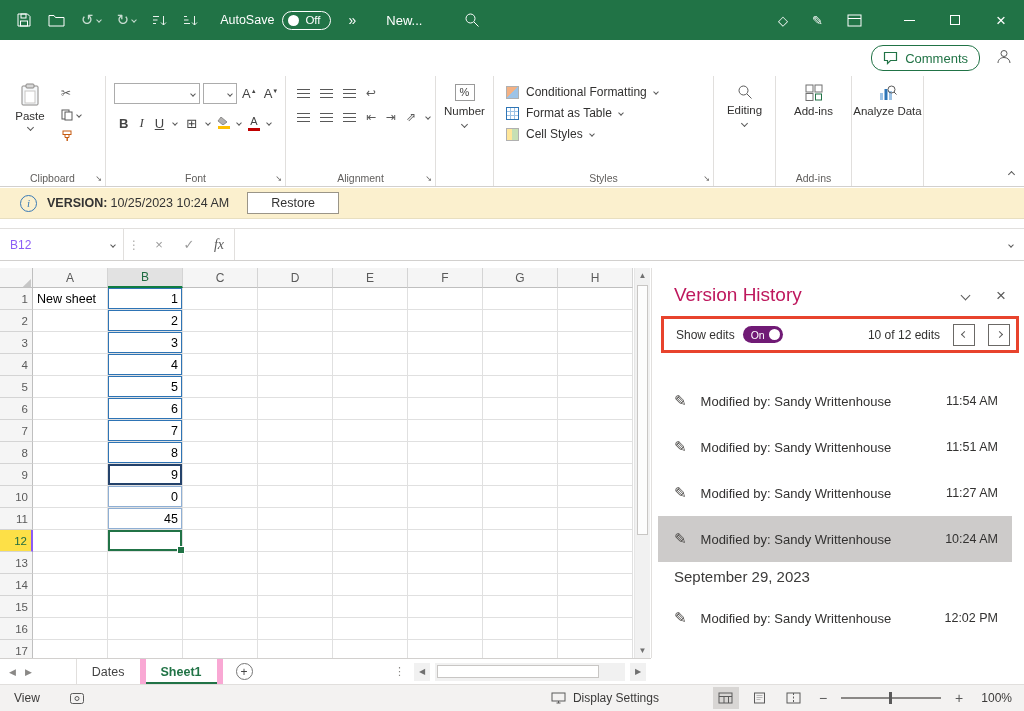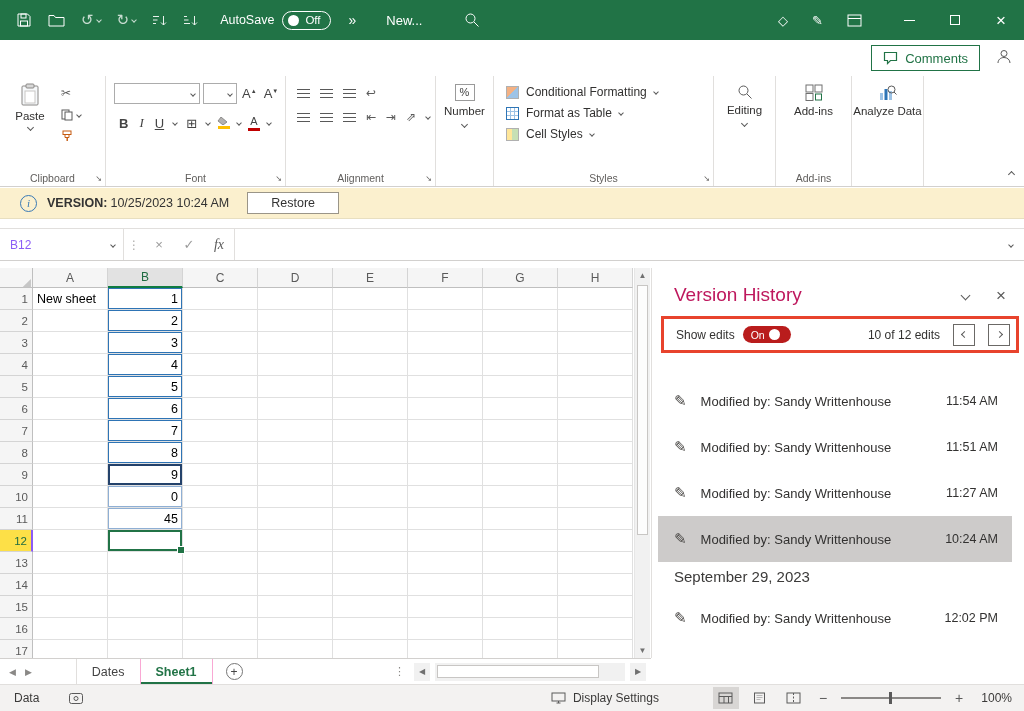--- a/index.html
+++ b/index.html
@@ -32,21 +32,21 @@
   .chev.up { transform:rotate(-135deg); }
   .chev.left { transform:rotate(135deg); }
   .chev.right { transform:rotate(-45deg); }
 
   
   .tab-row { position:absolute; top:40px; left:0; right:0; height:36px; background:#fff; display:flex; align-items:center; }
   .rtab-list { display:flex; align-items:center; height:100%; margin-left:14px; }
   .rtab { padding:0 13px; height:100%; display:flex; align-items:center; font-size:13px; color:#323130; position:relative; cursor:default; }
   .rtab.active { color:#217346; font-weight:bold; }
   .rtab.active::after { content:""; position:absolute; left:12px; right:12px; bottom:0; height:3px; background:#217346; }
-  .comments-btn { margin-left:auto; border:1px solid #217346; color:#217346; border-radius:0; height:26px; padding:0 11px; display:flex; align-items:center; gap:7px; font-size:13px; }
+  .comments-btn { margin-left:auto; border:1px solid #217346; color:#217346; border-radius:12px; height:26px; padding:0 11px; display:flex; align-items:center; gap:7px; font-size:13px; }
   .tab-person { margin:0 12px 0 16px; }
 
   
   .ribbon { position:absolute; top:76px; left:0; right:0; height:111px; background:#fff; border-bottom:1px solid #D2D0CE; display:flex; }
   .rgroup { position:relative; border-right:1px solid #E1DFDD; height:100%; }
   .grp-label { position:absolute; bottom:2px; left:0; right:0; text-align:center; font-size:10.5px; color:#605E5C; }
   .launcher { position:absolute; right:3px; bottom:3px; font-size:8px; color:#605E5C; line-height:1; }
   .g-clipboard { width:106px; } .g-font { width:180px; } .g-align { width:150px; }
   .g-number { width:58px; } .g-styles { width:220px; } .g-cells { width:50px; }
   .g-editing { width:62px; } .g-addins { width:76px; } .g-analyze { width:72px; }
@@ -119,37 +119,37 @@
 
   
   .panel { position:absolute; left:651px; top:268px; width:373px; height:390px; background:#fff; border-left:1px solid #E1DFDD; overflow:hidden; }
   .panel-header { position:absolute; top:16px; left:22px; right:18px; display:flex; align-items:center; }
   .panel-title { font-size:19px; color:#be185d; }
   .ph-icons { margin-left:auto; display:flex; align-items:center; gap:27px; }
   .ph-chev { width:7px; height:7px; border-width:1.5px; }
   .ph-close { font-size:17px; color:#5A5A5A; line-height:1; }
   .annotation { position:absolute; top:48px; left:9px; right:5px; height:37px; border:3px solid #E8432D; display:flex; align-items:center; padding:0 6px 0 12px; gap:8px; }
   .se-label { font-size:12px; color:#323130; }
-  .toggle-on { min-width:36px; height:17px; border-radius:9px; background:#b91c1c; color:#fff; display:flex; align-items:center; gap:4px; padding:0 11px 0 8px; font-size:10.5px; }
+  .toggle-on { min-width:36px; height:17px; border-radius:9px; background:#701a75; color:#fff; display:flex; align-items:center; gap:4px; padding:0 3px 0 8px; font-size:10.5px; }
   .toggle-dot { width:11px; height:11px; border-radius:50%; background:#fff; }
   .se-count { margin-left:auto; font-size:12px; color:#323130; }
   .vh-nav { width:22px; height:22px; border:1px solid #6B6966; background:#fff; display:flex; align-items:center; justify-content:center; margin-left:5px; }
   .history-list { position:absolute; top:110px; left:0; right:0; }
   .vh-date { font-size:15px; color:#3B3A39; padding:6px 0 10px 22px; }
   .vh-entry { height:46px; display:flex; align-items:center; padding:0 14px 0 16px; margin:0 12px 0 6px; }
   .vh-entry.selected { background:#CDCBCA; }
   .vh-pencil { font-size:15px; color:#484644; }
   .vh-text { margin-left:14px; font-size:13px; color:#323130; }
   .vh-time { margin-left:auto; font-size:12.5px; color:#323130; }
 
   
   .sheet-bar { position:absolute; top:658px; left:0; width:651px; height:26px; background:#fff; border-top:1px solid #D2D0CE; display:flex; align-items:center; }
   .snav { color:#8A8886; font-size:9px; margin-left:9px; }
   .sheet-tab-list { display:flex; height:100%; margin-left:44px; border-left:1px solid #E1DFDD; }
-  .stab { height:100%; display:flex; align-items:center; padding:0 15px; font-size:12.5px; color:#444; border-right:1px solid #f9a8d4; }
+  .stab { height:100%; display:flex; align-items:center; padding:0 15px; font-size:12.5px; color:#444; border-right:6px solid #f9a8d4; }
   .stab.active { color:#217346; font-weight:bold; box-shadow:inset 0 -2px 0 #217346; }
   .add-sheet { width:17px; height:17px; border:1px solid #767676; border-radius:50%; display:flex; align-items:center; justify-content:center; font-size:12px; color:#444; margin-left:13px; }
   .sb-right { margin-left:auto; display:flex; align-items:center; margin-right:5px; gap:5px; }
   .sb-dots { color:#8A8886; font-size:11px; margin-right:4px; }
   .hs-btn { width:16px; height:18px; display:flex; align-items:center; justify-content:center; font-size:8px; color:#707070; background:#F1F1F1; }
   .hs-track { width:190px; height:18px; background:#F1F1F1; position:relative; }
   .hs-thumb { position:absolute; left:2px; top:2px; width:162px; height:13px; background:#fff; border:1px solid #C8C6C4; }
 
   
   .status-bar { position:absolute; top:684px; left:0; right:0; height:27px; background:#F3F2F1; border-top:1px solid #E1DFDD; display:flex; align-items:center; font-size:12px; color:#3B3A39; }
@@ -672,21 +672,21 @@
       <span class="sb-dots">⋮</span>
       <span class="hs-btn">◀</span>
       <span class="hs-track">
           <span class="hs-thumb"></span>
         </span>
       <span class="hs-btn">▶</span>
     </div>
   </div>
 
   <div class="status-bar">
-    <span class="sb-ready">Data</span>
+    <span class="sb-ready">View</span>
     <span class="sb-macro">
       <svg width="14" height="11" viewBox="0 0 14 11">
           <rect x="0.5" y="0.5" width="13" height="10" rx="2" fill="none" stroke="#5A5A5A"></rect>
           <circle cx="7" cy="5.5" r="2" fill="none" stroke="#5A5A5A"></circle>
         </svg>
     </span>
     <div class="sb-rightside">
       <span class="sb-disp">
         <svg width="15" height="12" viewBox="0 0 15 12">
             <rect x="1" y="1" width="13" height="8" fill="none" stroke="#5A5A5A"></rect>

